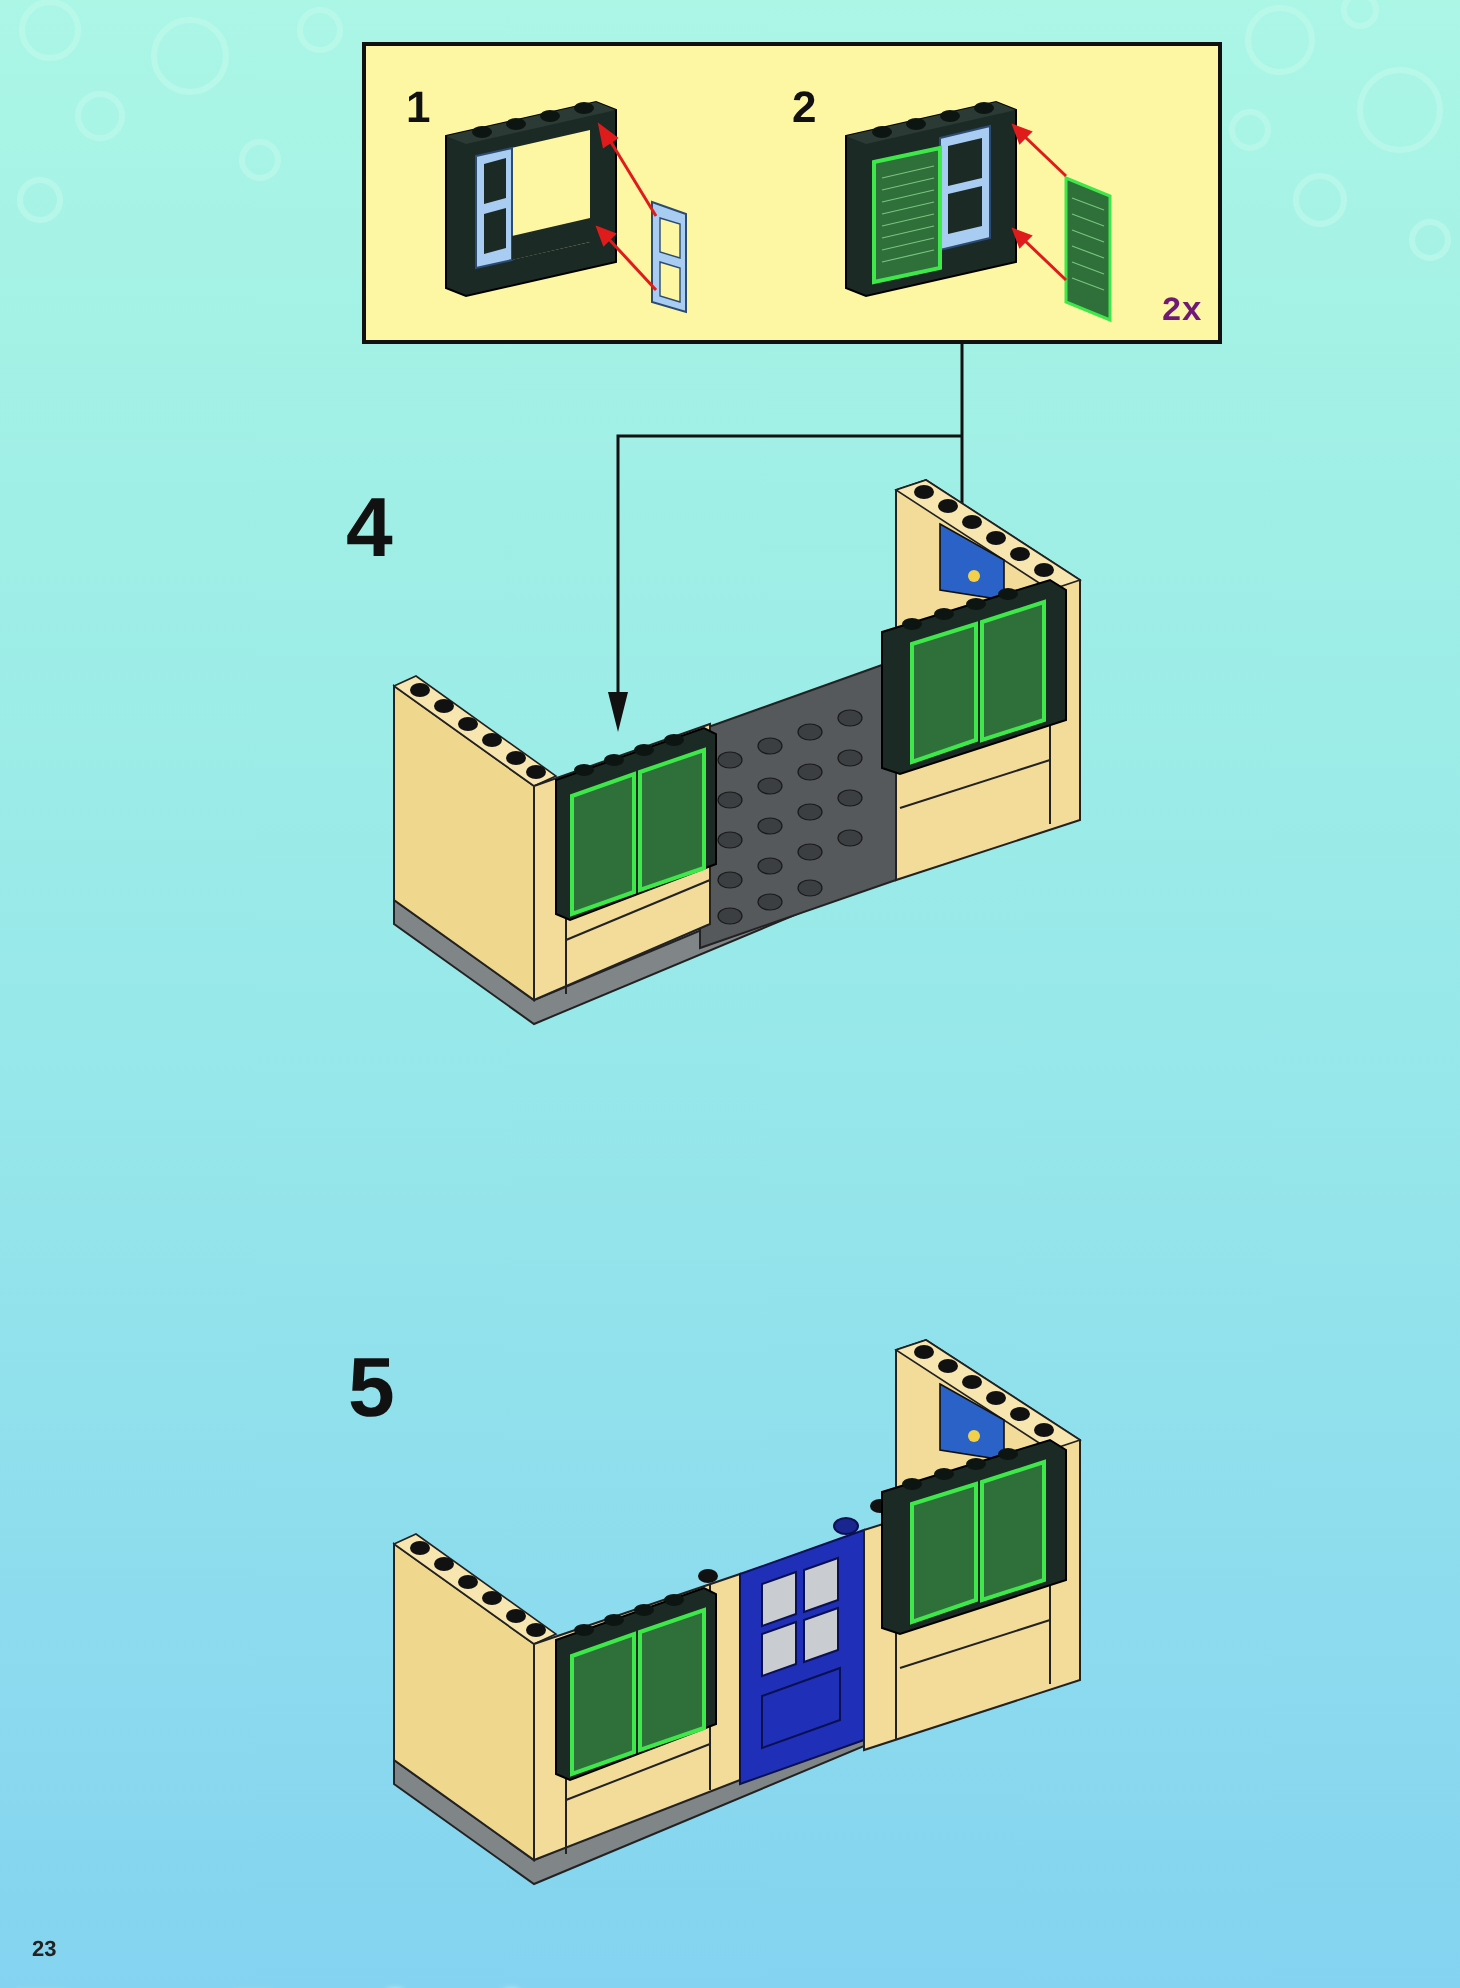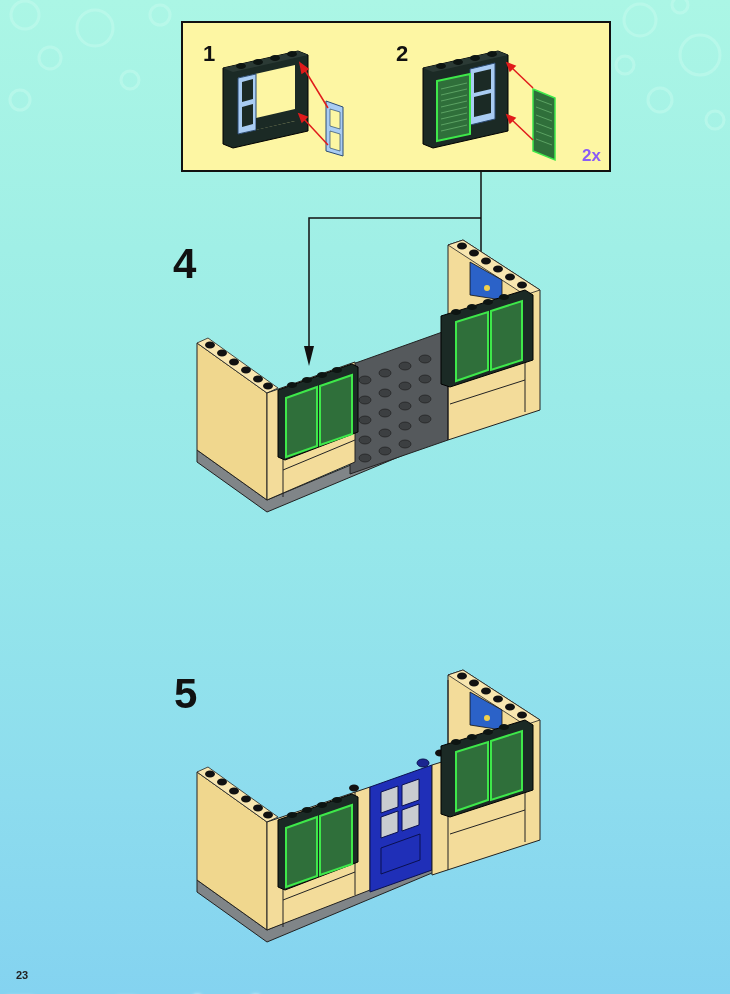--- a/index.html
+++ b/index.html
@@ -9,21 +9,21 @@
     font-family: "Liberation Sans", sans-serif;
   }
   .bubbles { position: absolute; left: 0; top: 0; width: 730px; height: 140px; }
   .callout {
     position: absolute; left: 181px; top: 21px; width: 430px; height: 151px;
     background: #fdf6a3; border: 2px solid #111; box-sizing: border-box;
   }
   .sub-num {
     position: absolute; font-weight: bold; font-size: 22px; color: #111;
   }
-  .mult { position: absolute; right: 8px; bottom: 4px; font-weight: bold; font-size: 17px; color: #8b5cf6; }
+  .mult { position: absolute; right: 8px; bottom: 4px; font-weight: bold; font-size: 17px; color: #701a75; font-family: Liberation Mono, monospace; }
   .step-num {
     position: absolute; font-weight: bold; font-size: 42px; color: #111; line-height: 1;
   }
   .layer { position: absolute; left: 0; top: 0; }
   .watermark {
     position: absolute; left: 6px; top: 986px; font-weight: bold; font-size: 46px;
     color: #f4858c; letter-spacing: 1px;
     text-shadow: 0 0 3px #dff6ff, 0 0 5px #dff6ff, 1px 1px 0 #cfefff, -1px -1px 0 #cfefff;
   }
   .page-num {

